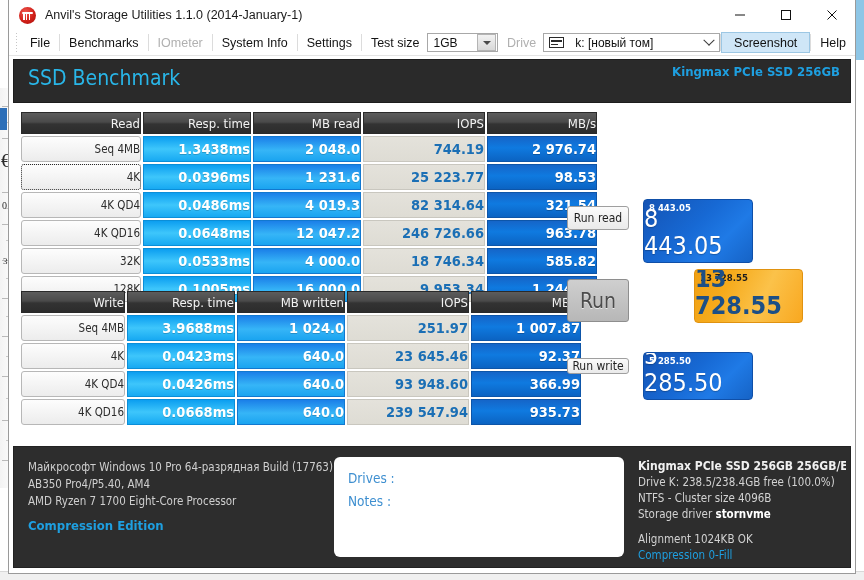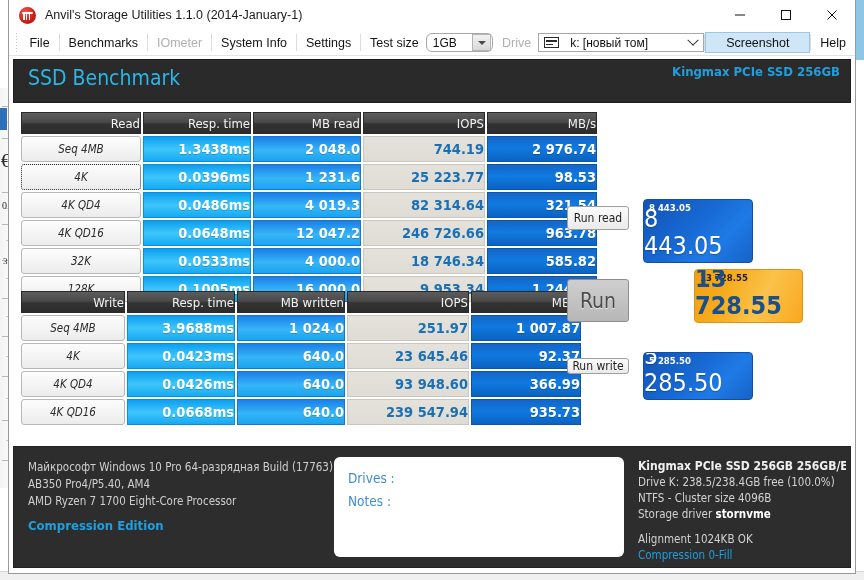--- a/index.html
+++ b/index.html
@@ -106,21 +106,21 @@
     width:15px;height:11px;margin:0 5px 0 5px;border:1.5px solid #2a2a2a;
     background:#ffffff;box-sizing:border-box;position:relative;flex:0 0 auto;
   }
   .drive-icon::before{
     content:"";position:absolute;left:1px;top:1.5px;right:1px;height:2px;background:#2a2a2a;
   }
   .drive-icon::after{
     content:"";position:absolute;left:1px;top:5.5px;right:5px;height:1.5px;background:#2a2a2a;
   }
   .btn-screenshot{
-    display:flex;align-items:center;padding:0 20px;font-size:12.5px;color:#111;
+    display:flex;align-items:center;padding:0 12px;font-size:12.5px;color:#111;
     background:#cfe6f7;border:1px solid #9cc7e4;box-sizing:border-box;
     height:21px;align-self:center;
   }
 
   
   .banner{
     margin:3px 4px 0 4px;height:44px;background:#2a2a2a;
     border:1px solid #1d1d1d;position:relative;box-sizing:border-box;
   }
   .banner-title{
@@ -143,23 +143,22 @@
   .tbl td{padding:0;}
   .hcell{
     height:22px;background:linear-gradient(to bottom,#5c5c5c 0%,#4a4a4a 45%,#333333 55%,#2c2c2c 100%);
     color:#f2f2f2;font-size:13px;text-align:right;padding-right:7px;
     border:1px solid #2a2a2a;box-sizing:border-box;
     font-family:"DejaVu Sans Condensed","Liberation Sans",sans-serif;
   }
   .rowlabel{
     height:25px;background:linear-gradient(to bottom,#fdfdfd,#ececec);
     border:1px solid #b7b7b7;border-radius:3px;box-sizing:border-box;
-    font-size:11.5px;color:#2c2c2c;text-align:center;line-height:23px;
-    font-family:"DejaVu Sans Condensed","Liberation Sans",sans-serif;
-    font-style:italic;
+    font-size:11.5px;color:#2c2c2c;text-align:right;line-height:23px;
+    font-family:"DejaVu Sans Condensed","Liberation Sans",sans-serif;
   }
   .rowlabel.focus{border:1px dotted #2a2a2a;}
   .cell{
     height:25px;box-sizing:border-box;font-size:14.5px;font-weight:bold;
     text-align:right;padding-right:8px;line-height:24px;
     font-family:"DejaVu Sans Condensed","Liberation Sans",sans-serif;
   }
   .cell.cyan{
     background:linear-gradient(to bottom,#0c9ef0 0%,#3ec6fb 50%,#17a9f2 100%);
     color:#ffffff;border:1px solid #0b8ed8;
@@ -311,21 +310,21 @@
     <div class="menu-sep"></div>
     <div class="menu-item">Benchmarks</div>
     <div class="menu-sep"></div>
     <div class="menu-item disabled">IOmeter</div>
     <div class="menu-sep"></div>
     <div class="menu-item">System Info</div>
     <div class="menu-sep"></div>
     <div class="menu-item">Settings</div>
     <div class="menu-sep"></div>
     <div class="mlabel">Test size</div>
-    <div class="combo" style="width:72px;border-radius:6px;">
+    <div class="combo" style="width:72px;">
       <div class="cval" style="flex:1;">1GB</div>
       <div class="carrow">
           <div class="tri-down"></div>
         </div>
     </div>
     <div class="mlabel dim">Drive</div>
     <div class="combo flat" style="width:178px;">
       <div class="drive-icon"></div>
       <div class="cval" style="flex:1;">k: [новый том]</div>
       <div class="carrow">

